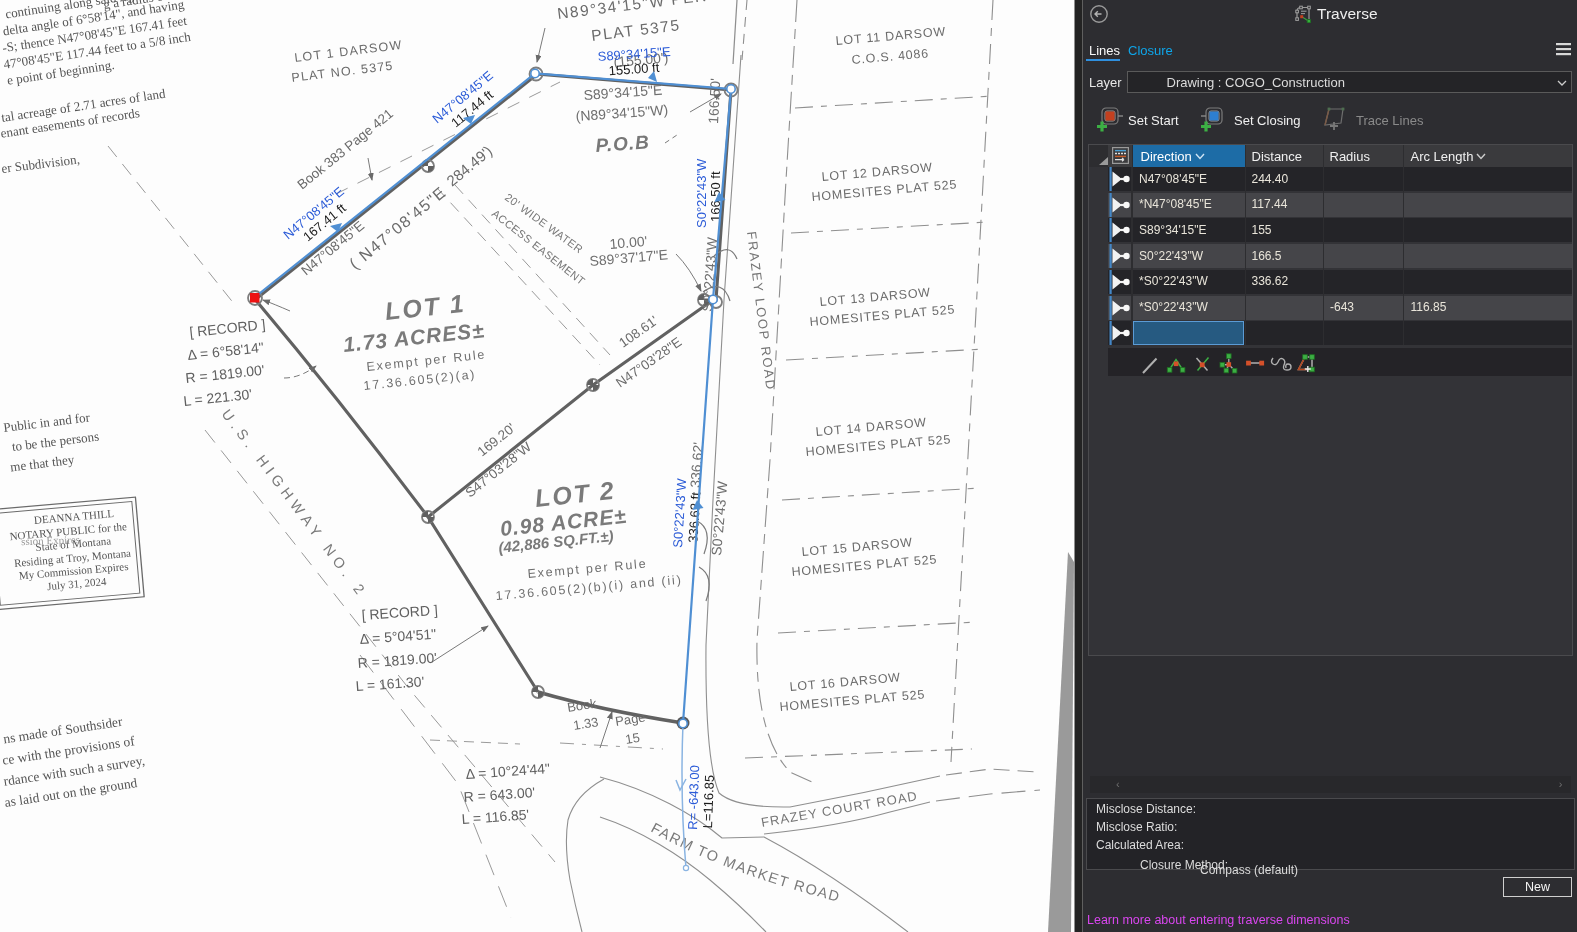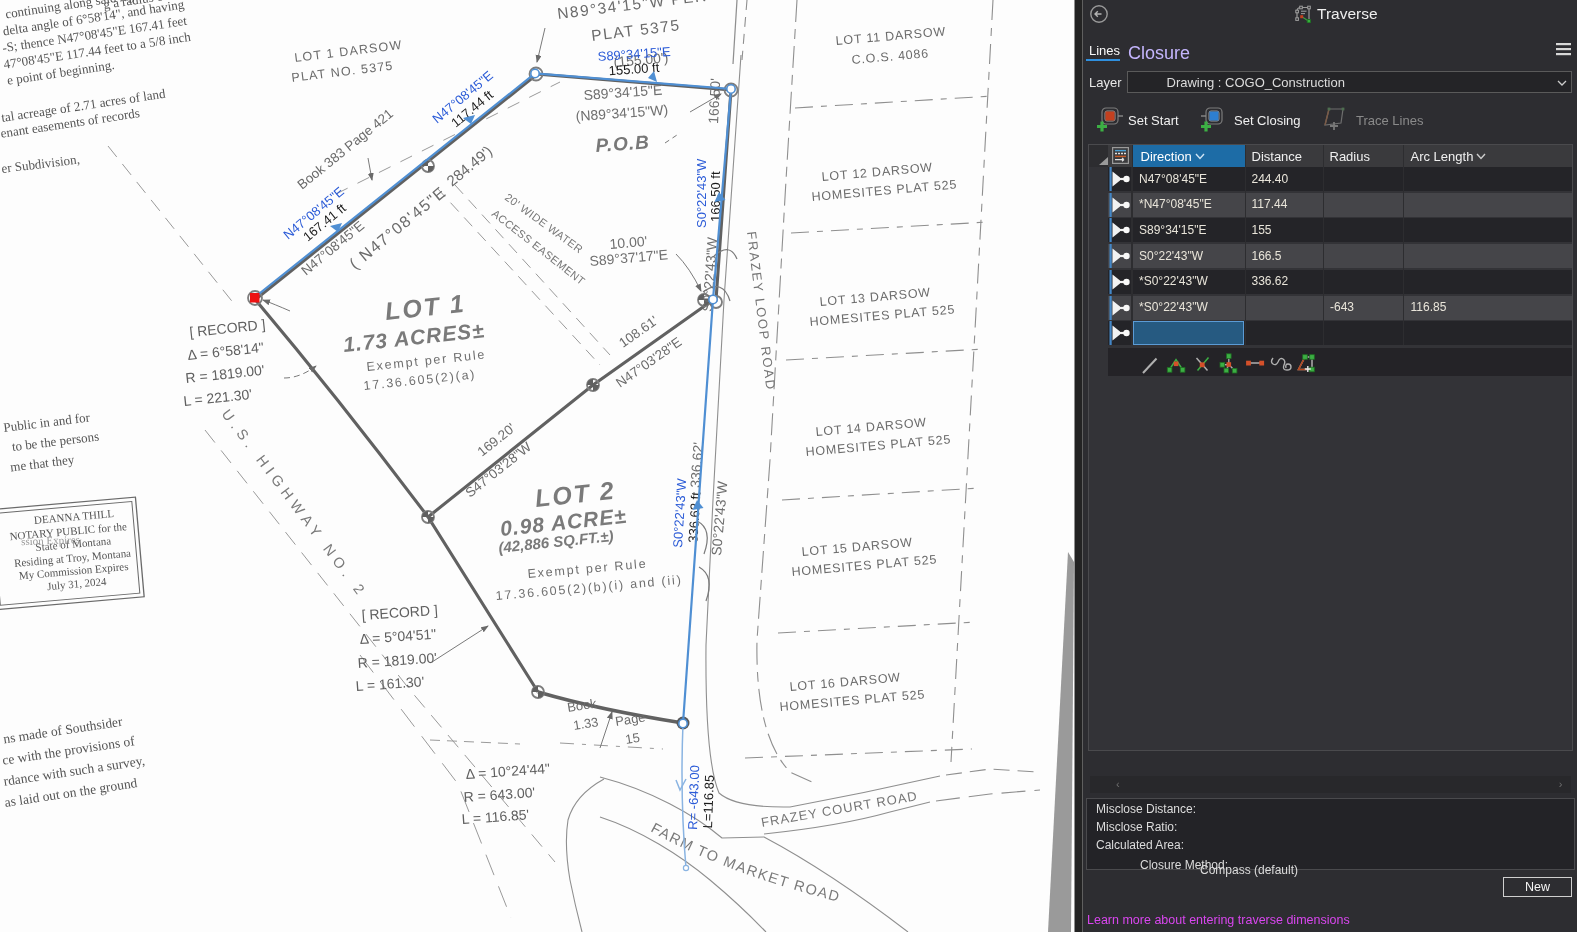--- a/index.html
+++ b/index.html
@@ -309,21 +309,21 @@
       <rect x="0.8" y="12.8" width="2.6" height="2.6" fill="#2d2d31" stroke="#a0a0a0" stroke-width="1"></rect>
       <rect x="4.7" y="1.2" width="2.6" height="2.6" fill="#2d2d31" stroke="#a0a0a0" stroke-width="1"></rect>
       <rect x="12.7" y="1.2" width="2.6" height="2.6" fill="#2d2d31" stroke="#a0a0a0" stroke-width="1"></rect>
       <rect x="5.2" y="10.2" width="3" height="3" fill="#c3401f"></rect>
       <rect x="12.2" y="14.6" width="3.2" height="3.2" fill="#35b03b" stroke="#1d7022" stroke-width="0.8"></rect>
     </svg>
     <div class="abs" style="left:234px;top:4.5px;font-size:15.5px;color:#eeeeee;">Traverse</div>
 
     <div class="abs" style="left:6px;top:43px;font-size:13px;color:#fafafa;">Lines</div>
     <div class="abs" style="left:3px;top:58.5px;width:34px;height:2.5px;background:#2f8fde;"></div>
-    <div class="abs" style="left:45px;top:43px;font-size:18px;color:#c4b5fd;">Closure</div>
+    <div class="abs" style="left:45px;top:43px;font-size:13px;color:#0ea5e9;">Closure</div>
 
     <svg class="abs" style="left:473px;top:42px" width="16" height="15" viewBox="0 0 16 15">
       <rect x="0" y="1" width="15" height="2.2" fill="#d8d8d8"></rect>
       <rect x="0" y="6" width="15" height="2.2" fill="#d8d8d8"></rect>
       <rect x="0" y="11" width="15" height="2.2" fill="#d8d8d8"></rect>
     </svg>
 
     <div class="abs" style="left:6px;top:75px;font-size:13px;color:#e8e8e8;">Layer</div>
     <div class="abs" style="left:43.5px;top:71px;width:445px;height:22px;background:#242427;border:1px solid #5a5a5a;box-sizing:border-box;">
       <div class="abs" style="left:4px;top:3px;font-size:13px;color:#dcdcdc;padding-left:35px;">Drawing : COGO_Construction</div>
@@ -350,21 +350,21 @@
     <div class="abs" style="left:151px;top:113px;font-size:13px;color:#f0f0f0;">Set Closing</div>
     <svg class="abs" style="left:239px;top:105px" width="26" height="28" viewBox="0 0 26 28">
       <path d="M7 4 L21 4 L19 18 L3 20 Z" fill="none" stroke="#6e6e6e" stroke-width="1.2"></path>
       <path d="M7 4 L3 20" fill="none" stroke="#7a5a46" stroke-width="1.4"></path>
       <rect x="5.6" y="2.6" width="2.8" height="2.8" fill="#4e6e50"></rect>
       <rect x="19.6" y="2.6" width="2.8" height="2.8" fill="#4e6e50"></rect>
       <path d="M12 17 v8 M8 21 h8" stroke="#787878" stroke-width="1.8"></path>
     </svg>
     <div class="abs" style="left:273px;top:113px;font-size:13px;color:#8a8a8a;">Trace Lines</div>
 
-    <div class="abs" style="left:5px;top:144px;width:484.5px;height:607px;background:#333337;border:1px solid #4a4a4d;box-sizing:border-box;">
+    <div class="abs" style="left:5px;top:144px;width:484.5px;height:512px;background:#333337;border:1px solid #4a4a4d;box-sizing:border-box;">
 
       <div class="abs" style="left:0;top:0;width:482.5px;height:21.5px;background:#2d2d30;"></div>
       <svg class="abs" style="left:10px;top:12px" width="9" height="8" viewBox="0 0 9 8">
           <path d="M0 8 L9 8 L9 0 Z" fill="#9a9a9a"></path>
         </svg>
       <div class="abs" style="left:18.5px;top:0px;width:24px;height:21.5px;background:#3b3b3e;"></div>
       <svg class="abs" style="left:23px;top:2px" width="17" height="17" viewBox="0 0 17 17">
         <rect x="0.6" y="0.6" width="15.8" height="15.8" fill="none" stroke="#9a9a9a" stroke-width="1.2"></rect>
         <line x1="3" y1="3.6" x2="14" y2="3.6" stroke="#49a0d5" stroke-width="1.4"></line>
         <path d="M3 6.5 h2 m1 0 h2 m1 0 h2 m1 0 h2" stroke="#e0e0e0" stroke-width="1.3"></path>

